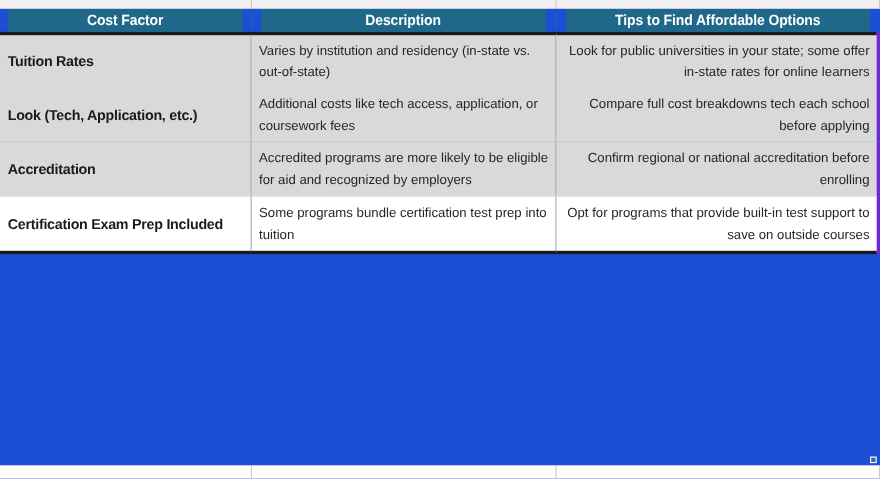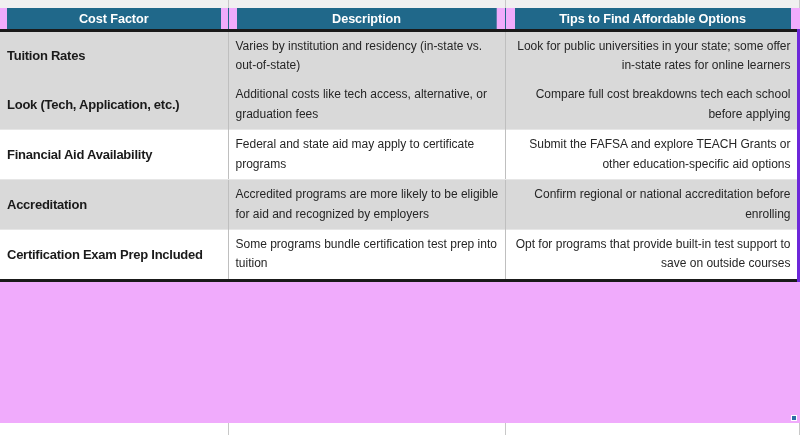--- a/index.html
+++ b/index.html
@@ -9,21 +9,21 @@
     height: 435px;
     overflow: hidden;
     background: #ffffff;
     font-family: "Liberation Sans", sans-serif;
   }
 
   #sheet {
     position: relative;
     width: 800px;
     height: 435px;
-    background: #f0abfc;
+    background: #1d4ed8;
   }
 
   
   .sliver-top {
     position: absolute;
     top: 0; left: 0;
     width: 800px;
     height: 8px;
     background: #f0f0f0;
     border-bottom: 0;
@@ -157,27 +157,22 @@
     </thead>
 
     <tbody>
       <tr class="odd">
         <td class="factor">Tuition Rates</td>
         <td class="desc">Varies by institution and residency (in-state vs. out-of-state)</td>
         <td class="tips">Look for public universities in your state; some offer in-state rates for online learners</td>
       </tr>
       <tr class="odd">
         <td class="factor">Look (Tech, Application, etc.)</td>
-        <td class="desc">Additional costs like tech access, alternative, or graduation fees</td>
+        <td class="desc">Additional costs like tech access, application, or coursework fees</td>
         <td class="tips">Compare full cost breakdowns tech each school before applying</td>
-      </tr>
-      <tr class="even">
-        <td class="factor">Financial Aid Availability</td>
-        <td class="desc">Federal and state aid may apply to certificate programs</td>
-        <td class="tips">Submit the FAFSA and explore TEACH Grants or other education-specific aid options</td>
       </tr>
       <tr class="odd">
         <td class="factor">Accreditation</td>
         <td class="desc">Accredited programs are more likely to be eligible for aid and recognized by employers</td>
         <td class="tips">Confirm regional or national accreditation before enrolling</td>
       </tr>
       <tr class="even">
         <td class="factor">Certification Exam Prep Included</td>
         <td class="desc">Some programs bundle certification test prep into tuition</td>
         <td class="tips">Opt for programs that provide built-in test support to save on outside courses</td>

